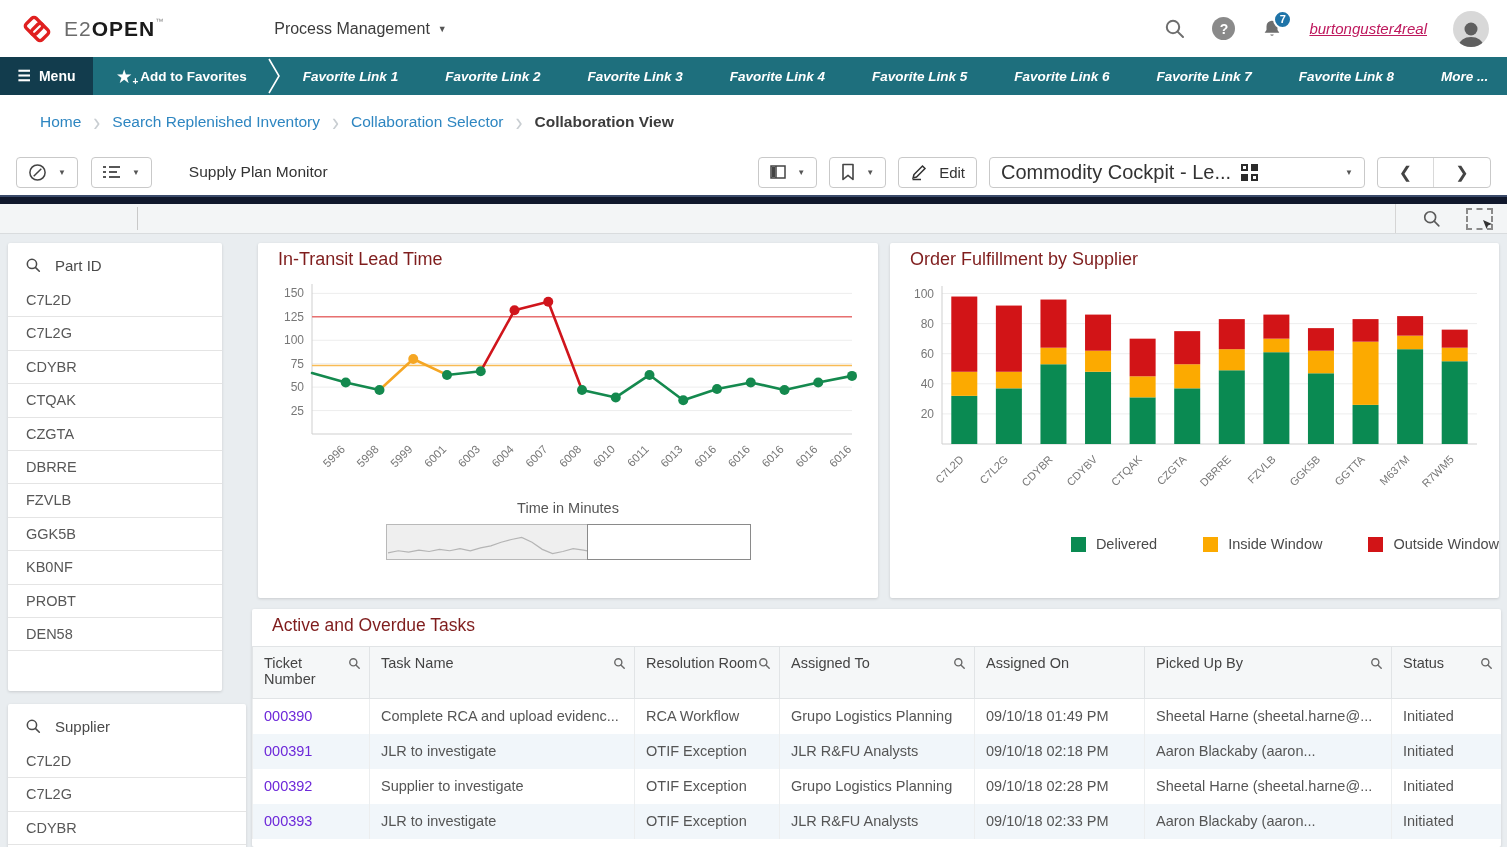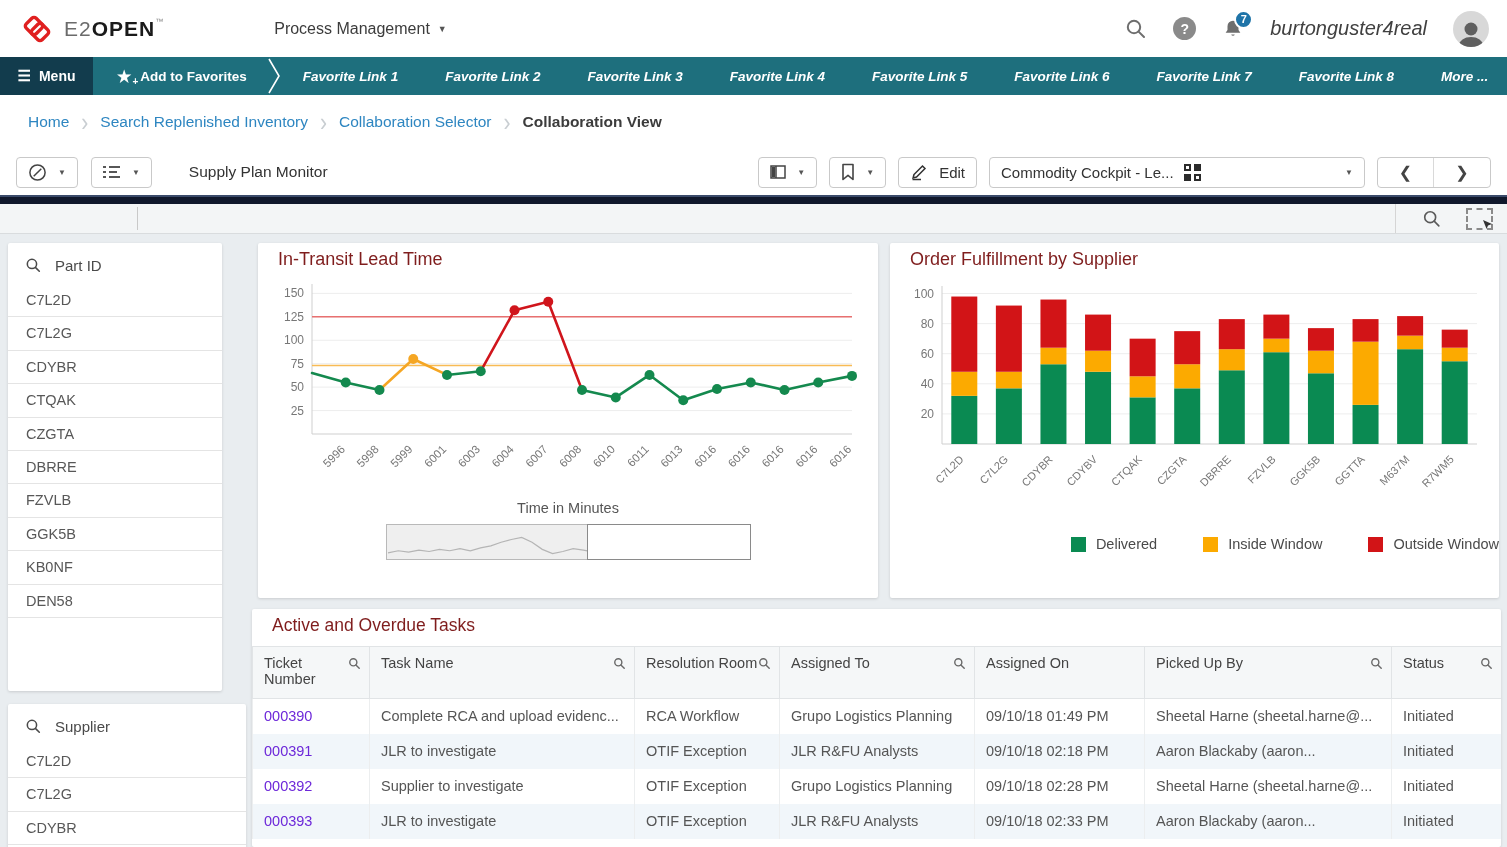--- a/index.html
+++ b/index.html
@@ -13,51 +13,51 @@
   .brand-text b { color:#1a1a1a; font-weight:700; }
   .brand-tm { font-size:8px; color:#888; vertical-align:top; }
   .app-selector { margin-left:110px; font-size:16px; color:#3c3c3c; display:flex; align-items:center; gap:8px; cursor:pointer; }
   .caret { font-size:9px; color:#555; }
   .header-right { margin-left:auto; display:flex; align-items:center; gap:26px; }
   .hicon { width:22px; height:22px; color:#6e6e6e; position:relative; cursor:pointer; }
   .help-circle { width:23px; height:23px; border-radius:50%; background:#8a8a8a; color:#fff; font-size:14px; font-weight:700;
                  display:flex; align-items:center; justify-content:center; }
   .badge { position:absolute; top:-8px; right:-9px; background:#1f74a8; color:#fff; font-size:11px; font-weight:700;
            width:19px; height:19px; border-radius:50%; display:flex; align-items:center; justify-content:center; border:2px solid #fff; }
-  .username { font-style:italic; color:#404040; font-size:20px; }
+  .username { font-style:italic; color:#be185d; font-size:15px;text-decoration:underline; }
   .avatar { width:36px; height:36px; border-radius:50%; background:#d8d8d8; overflow:hidden; display:flex; align-items:flex-end; justify-content:center; }
 
   
   .navbar { height:38px; background:#1e6f7d; display:flex; align-items:stretch; color:#fff; }
   .menu-btn { background:#123c4d; width:93px; display:flex; align-items:center; justify-content:center; gap:8px;
               font-weight:700; font-size:14px; cursor:pointer; }
   .hamburger { font-size:15px; }
   .fav-btn { display:flex; align-items:center; gap:9px; padding:0 20px 0 24px; font-weight:700; font-size:13.5px; cursor:pointer; }
   .starplus { position:relative; font-size:16px; }
   .starplus::after { content:"+"; position:absolute; right:-7px; bottom:-1px; font-size:10px; font-weight:700; }
   .nav-sep { width:14px; align-self:stretch; }
   .fav-links { display:flex; align-items:center; gap:47px; padding-left:22px; font-size:13.5px; }
   .fav-link { font-style:italic; font-weight:700; cursor:pointer; white-space:nowrap; }
 
   
-  .breadcrumb { height:54px; background:#fff; display:flex; align-items:center; padding-left:28px; gap:12px; font-size:15.5px; }
+  .breadcrumb { height:54px; background:#fff; display:flex; align-items:center; padding-left:40px; gap:12px; font-size:15.5px; }
   .crumb { color:#2e86c1; cursor:pointer; }
   .crumb-sep { color:#c9ced2; font-size:21px; font-weight:400; transform:scaleY(1.25); }
   .crumb-current { color:#3c3c3c;font-weight:bold; }
 
   
   .toolbar { height:46px; background:#fff; display:flex; align-items:center; padding:0 16px; gap:13px; }
   .tbtn { height:31px; border:1px solid #c9c9c9; border-radius:4px; background:#fff; display:inline-flex;
           align-items:center; padding:0 11px; gap:11px; cursor:pointer; color:#444; }
   .tbtn .caret { font-size:8px; }
   .tool-title { margin-left:24px; font-size:15.5px; color:#333; }
   .toolbar-right { margin-left:auto; display:flex; align-items:center; gap:12px; }
   .edit-label { font-size:15px; color:#333; }
   .view-select { width:376px; justify-content:flex-start; gap:10px; }
-  .view-select .label { font-size:15px; color:#333; white-space:nowrap; }
+  .view-select .label { font-size:20px; color:#333; white-space:nowrap; }
   .view-select .caret { margin-left:auto; }
   .pager { display:inline-flex; height:31px; border:1px solid #c9c9c9; border-radius:4px; overflow:hidden; }
   .pager > div { width:56px; display:flex; align-items:center; justify-content:center; font-size:16px; color:#444; cursor:pointer; }
   .pager > div:first-child { border-right:1px solid #d9d9d9; }
 
   .dark-bar { height:9px; background:#10182c; border-top:2px solid #3a4a6a; }
   .substrip { height:30px; background:#f3f5f6; border-bottom:1px solid #d9dcde; position:relative; }
   .substrip .vdiv { position:absolute; left:137px; top:3px; bottom:3px; width:1px; background:#c9c9c9; }
   .substrip-icons { position:absolute; right:14px; top:0; bottom:0; display:flex; align-items:center; gap:24px;
                     border-left:1px solid #d5d5d5; padding-left:26px; }
@@ -268,20 +268,21 @@
     <div id="partIdList">
         <div class="side-item">C7L2D</div>
         <div class="side-item">C7L2G</div>
         <div class="side-item">CDYBR</div>
         <div class="side-item">CTQAK</div>
         <div class="side-item">CZGTA</div>
         <div class="side-item">DBRRE</div>
         <div class="side-item">FZVLB</div>
         <div class="side-item">GGK5B</div>
         <div class="side-item">KB0NF</div>
+        <div class="side-item">PROBT</div>
         <div class="side-item">DEN58</div>
       </div>
   </div>
 
   <div class="card" style="left:8px; top:470px; width:238px; height:160px;">
     <div class="side-head">
       <svg width="17" height="17" viewBox="0 0 22 22">
         <circle cx="9" cy="9" r="6" fill="none" stroke="#4a4a4a" stroke-width="2"></circle>
         <line x1="13.4" y1="13.4" x2="18.5" y2="18.5" stroke="#4a4a4a" stroke-width="2" stroke-linecap="round"></line>
       </svg>

